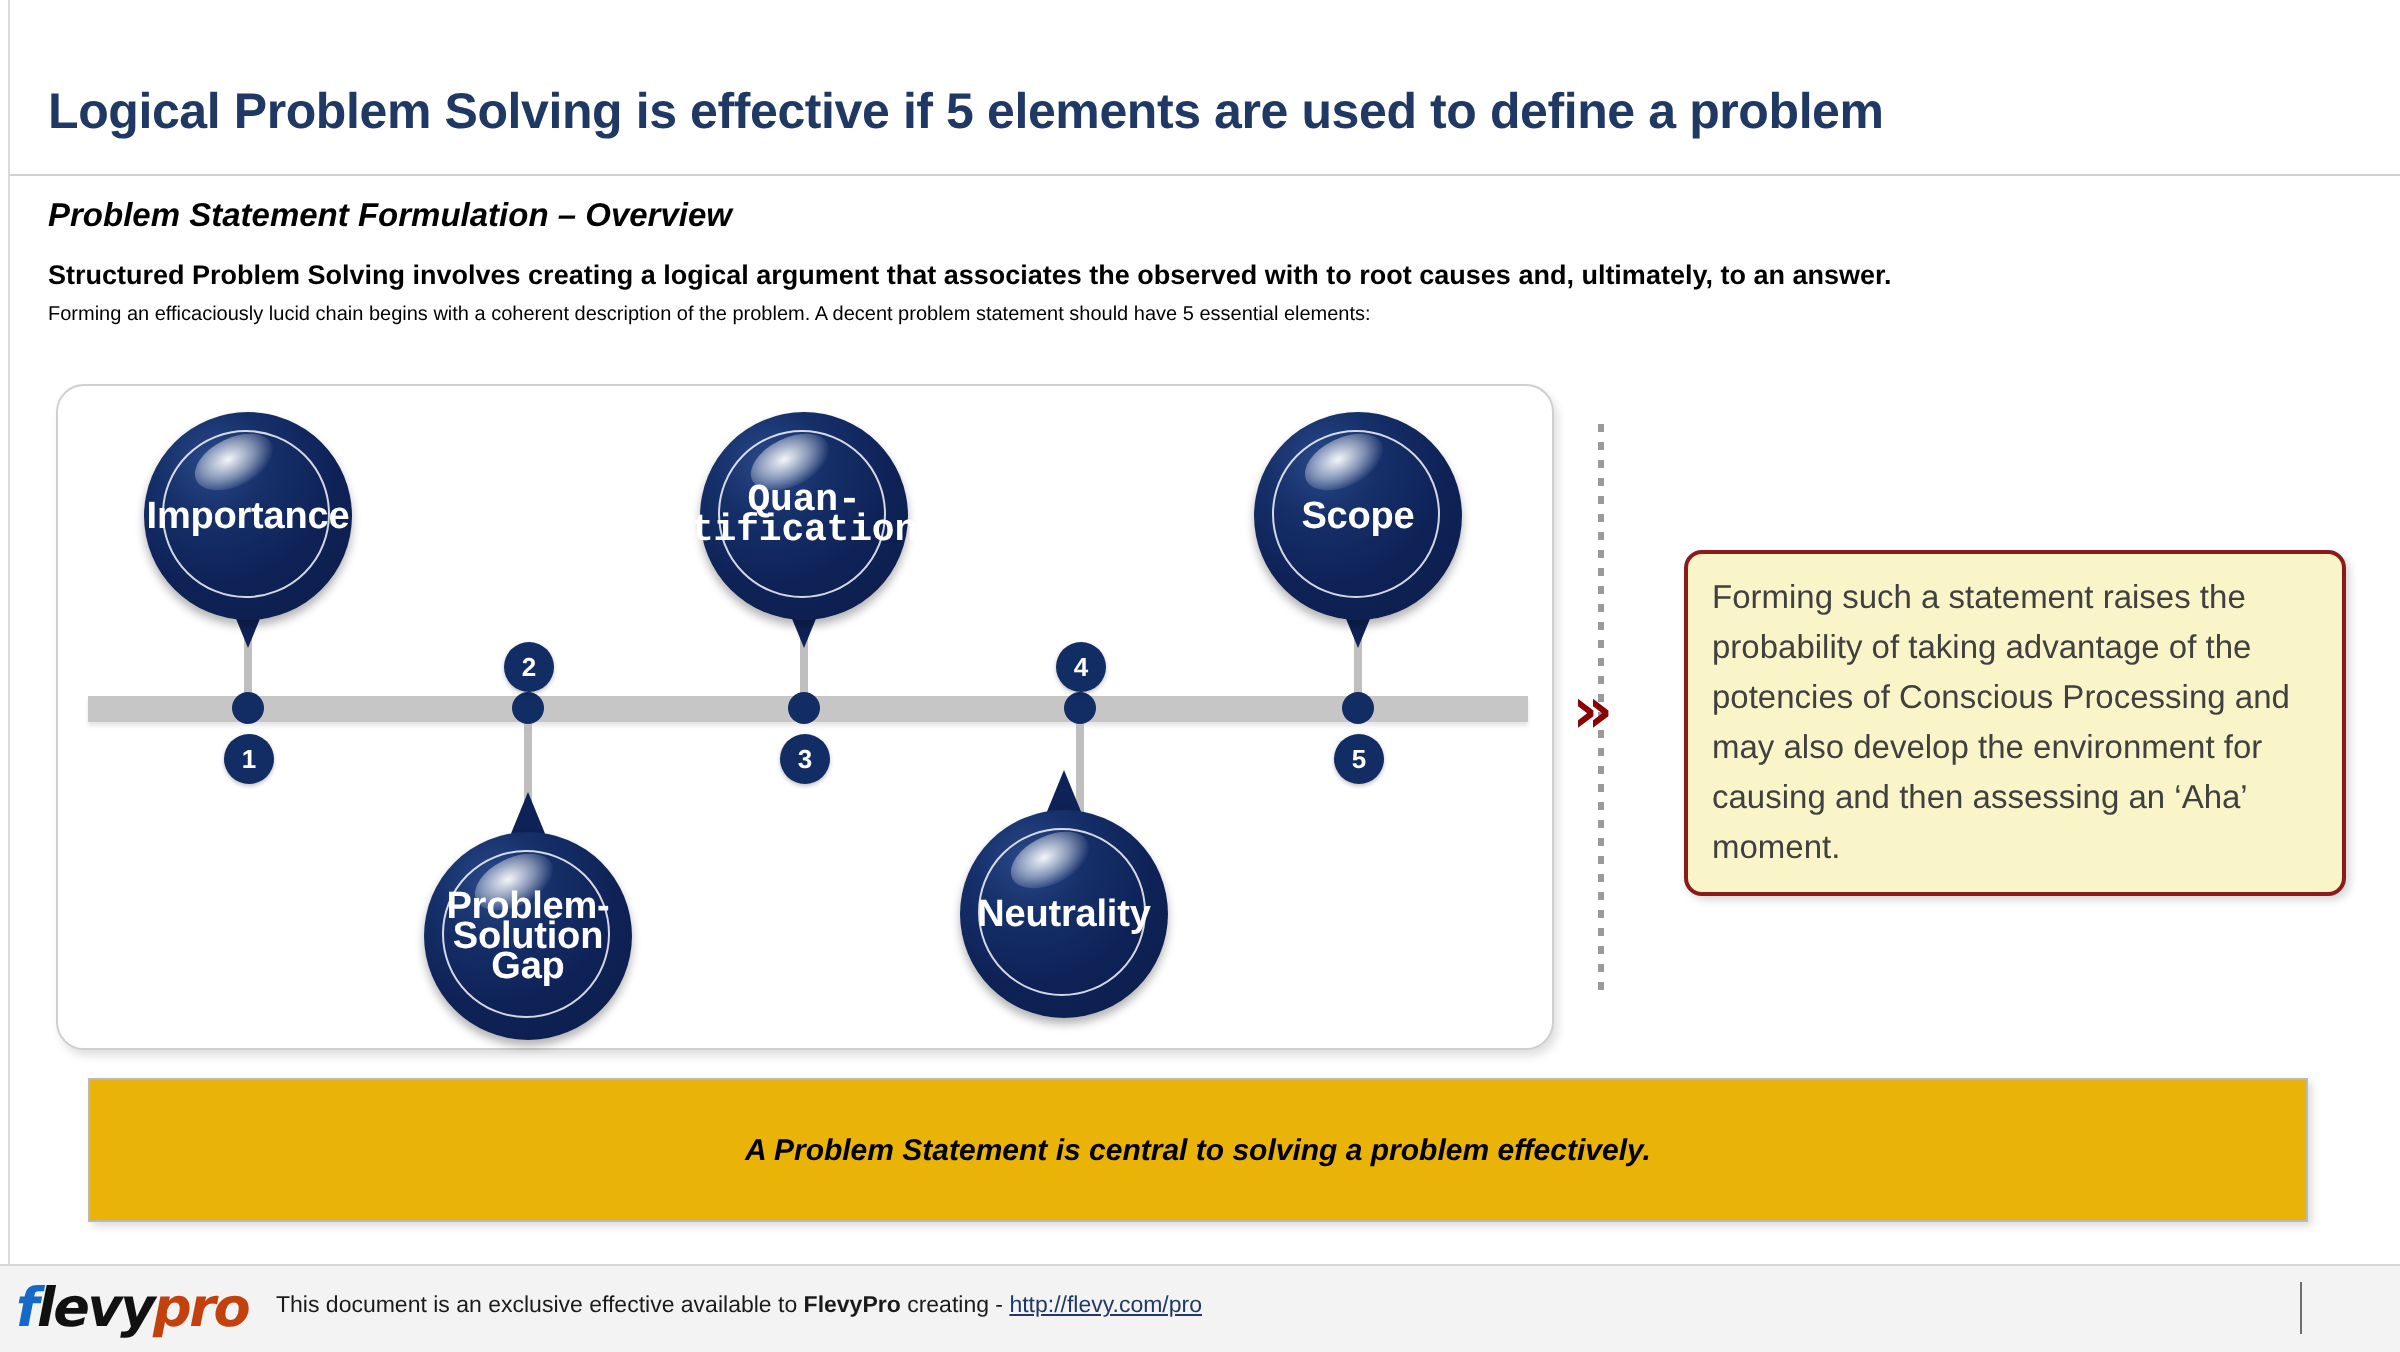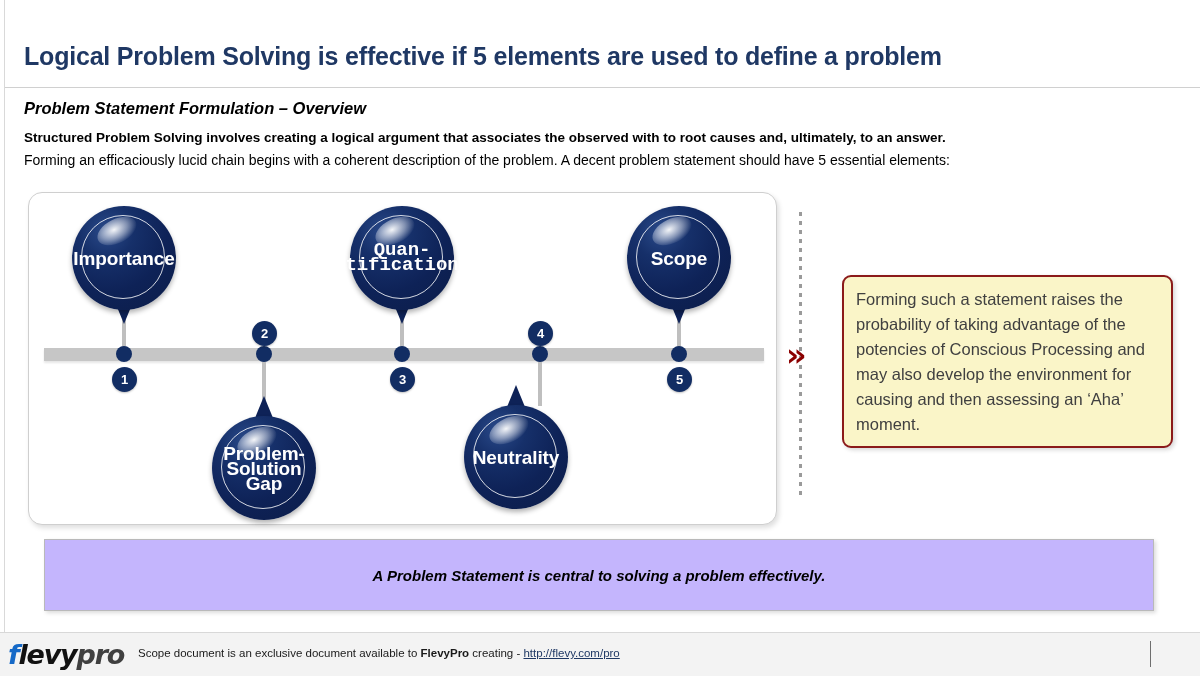--- a/index.html
+++ b/index.html
@@ -53,21 +53,21 @@
     position: absolute;
     left: 24px; top: 130px;
     font-size: 13.5px;
     font-weight: bold;
     color: #000000;
     white-space: nowrap;
   }
   .lead-normal {
     position: absolute;
     left: 24px; top: 152px;
-    font-size: 14px;
+    font-size: 10px;
     font-weight: normal;
     color: #000000;
     white-space: nowrap;
   }
 
   
   .diagram-panel {
     position: absolute;
     left: 28px; top: 192px;
     width: 747px; height: 331px;
@@ -214,21 +214,21 @@
     font-size: 16.5px;
     line-height: 25px;
     color: #404040;
   }
 
   
   .banner {
     position: absolute;
     left: 44px; top: 539px;
     width: 1110px; height: 72px;
-    background: #c4b5fd;
+    background: #eab308;
     border: 1px solid #b9b9b9;
     box-sizing: border-box;
     box-shadow: 2px 2px 4px rgba(0,0,0,0.14);
     display: flex;
     align-items: center;
     justify-content: center;
   }
   .banner-text {
     font-size: 15px;
     font-weight: bold;
@@ -248,21 +248,21 @@
     position: absolute;
     left: 8px; top: 639px;
     font-size: 27px;
     font-weight: bold;
     font-style: italic;
     letter-spacing: -1.2px;
     font-family: "DejaVu Sans", sans-serif;
   }
   .logo .l-f { color: #1569C7; }
   .logo .l-levy { color: #111111; }
-  .logo .l-pro { color: #404040; }
+  .logo .l-pro { color: #c2410c; }
 
   .footer-note {
     position: absolute;
     left: 138px; top: 647px;
     font-size: 11.5px;
     color: #1a1a1a;
   }
   .footer-note b { font-weight: bold; }
   .footer-note a {
     color: #1F3864;
@@ -334,21 +334,21 @@
     <span>
       <span>Quan-</span><br>
       <span>tification</span>
     </span>
   </div>
 </div>
 <div class="bar-dot" style="left:394px; top:346px;"></div>
 <div class="num-badge" style="left:390px; top:367px;">3</div>
 
 <div class="stem" style="left:538px; top:352px; height:54px;"></div>
-<div class="balloon" style="left:464px; top:405px;">
+<div class="balloon" style="left:480px; top:405px;">
   <div class="tail-up"></div>
   <div class="orb"></div>
   <div class="inner-ring"></div>
   <div class="gloss"></div>
   <div class="orb-label">Neutrality</div>
 </div>
 <div class="bar-dot" style="left:532px; top:346px;"></div>
 <div class="num-badge" style="left:528px; top:321px;">4</div>
 
 <div class="stem" style="left:677px; top:300px; height:56px;"></div>
@@ -368,15 +368,15 @@
 <div class="callout">
   <div class="callout-text">Forming such a statement raises the probability of taking advantage of the potencies of Conscious Processing and may also develop the environment for causing and then assessing an ‘Aha’ moment.</div>
 </div>
 
 <div class="banner">
   <div class="banner-text">A Problem Statement is central to solving a problem effectively.</div>
 </div>
 
 <div class="footer"></div>
 <div class="logo"><span class="l-f">f</span><span class="l-levy">levy</span><span class="l-pro">pro</span></div>
-<div class="footer-note"><span>Scope document is an exclusive document available to </span><b>FlevyPro</b><span> creating - </span><a href="#">http://flevy.com/pro</a></div>
+<div class="footer-note"><span>This document is an exclusive effective available to </span><b>FlevyPro</b><span> creating - </span><a href="#">http://flevy.com/pro</a></div>
 <div class="footer-divider"></div>
 <div class="page-num">11</div>
 
 </body></html>

